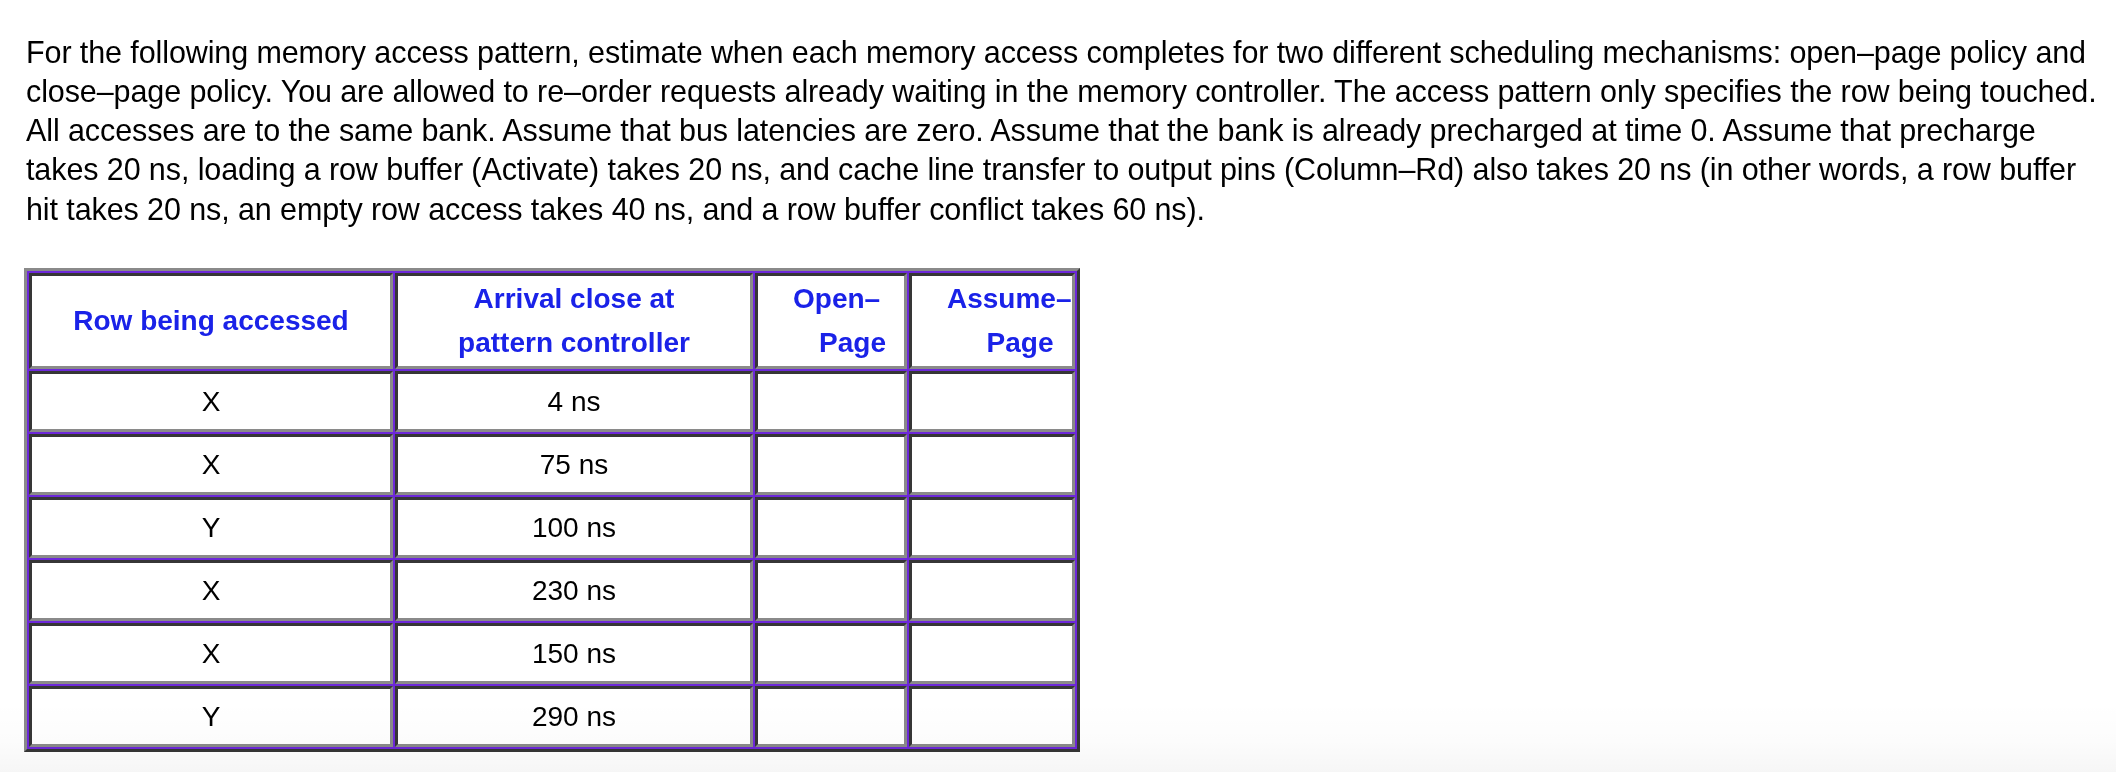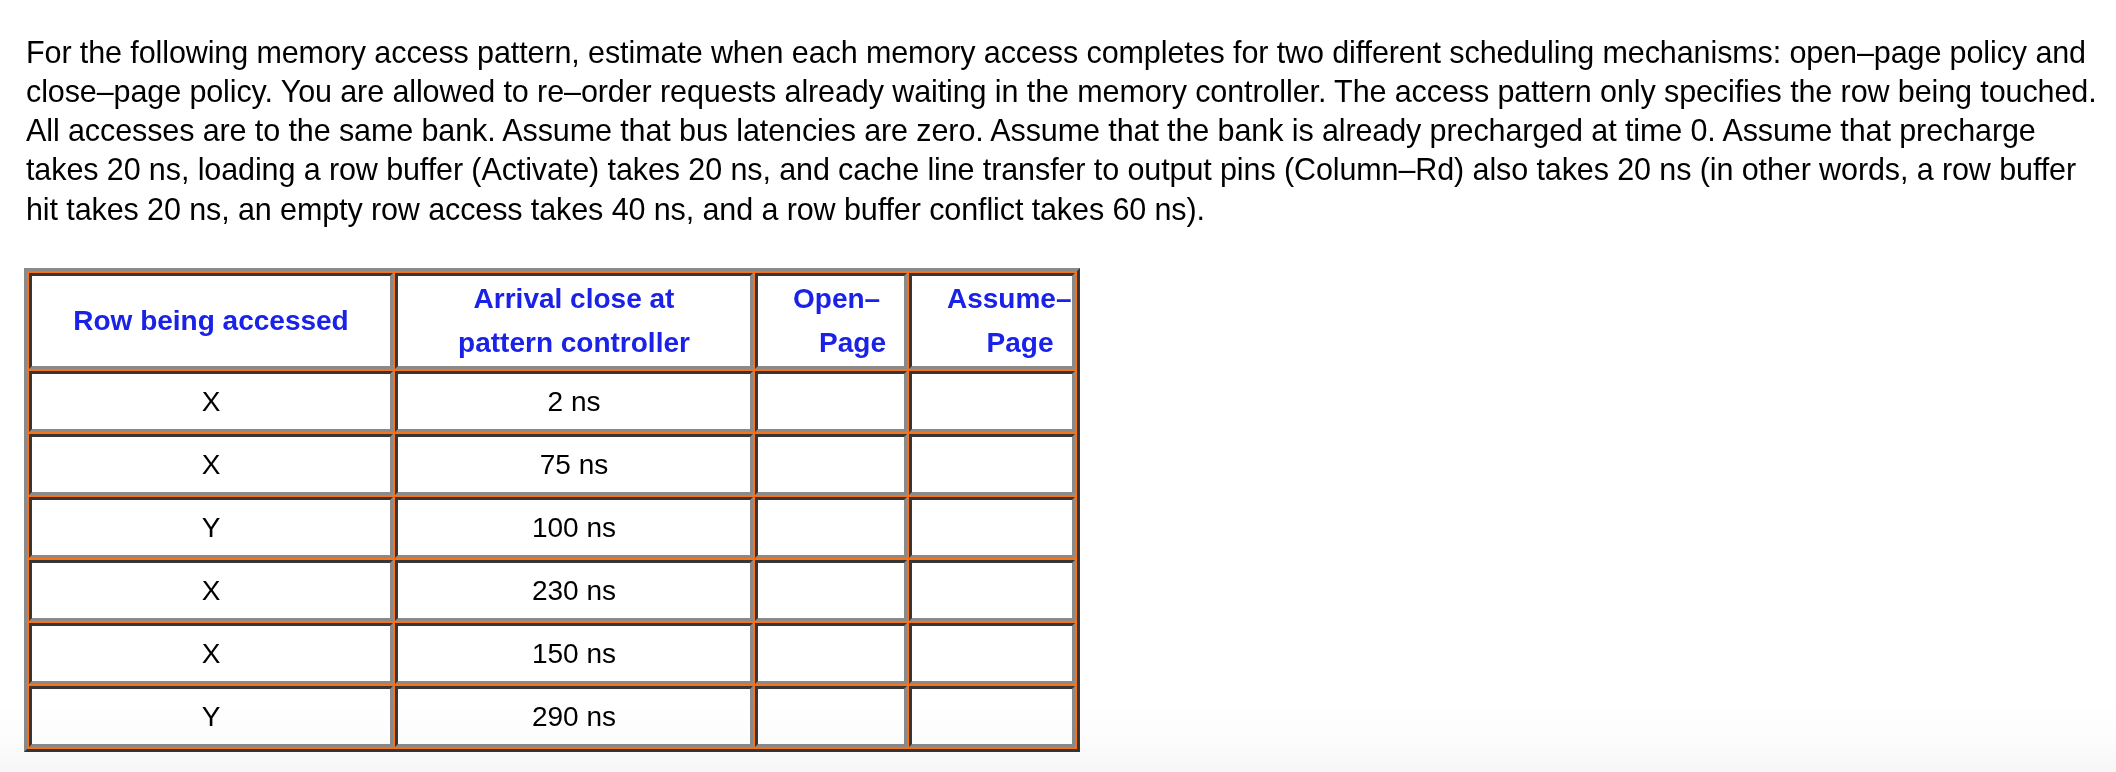--- a/index.html
+++ b/index.html
@@ -49,21 +49,21 @@
   }
 
   
   #qtable {
     position: absolute;
     left: 24px;
     top: 268px;
     border-collapse: separate;
     border-spacing: 2px;
     border: 3px outset #8a8a8a;
-    background: #f97316;
+    background: #6d28d9;
   }
   #qtable td,
   #qtable th {
     border: 3px inset #8a8a8a;
     background: #ffffff;
     padding: 0;
     margin: 0;
     text-align: center;
     vertical-align: middle;
     font-size: 28px;
@@ -127,21 +127,21 @@
             <span class="hdr-line-1">Assume–</span>
             <span class="hdr-line-2">Page</span>
           </span>
         </th>
       </tr>
     </thead>
     <tbody id="qtable-body">
 
     <tr>
           <td class="col-row">X</td>
-          <td class="col-arrive">2 ns</td>
+          <td class="col-arrive">4 ns</td>
           <td class="col-open"></td>
           <td class="col-close"></td>
         </tr>
         <tr>
           <td class="col-row">X</td>
           <td class="col-arrive">75 ns</td>
           <td class="col-open"></td>
           <td class="col-close"></td>
         </tr>
         <tr>

